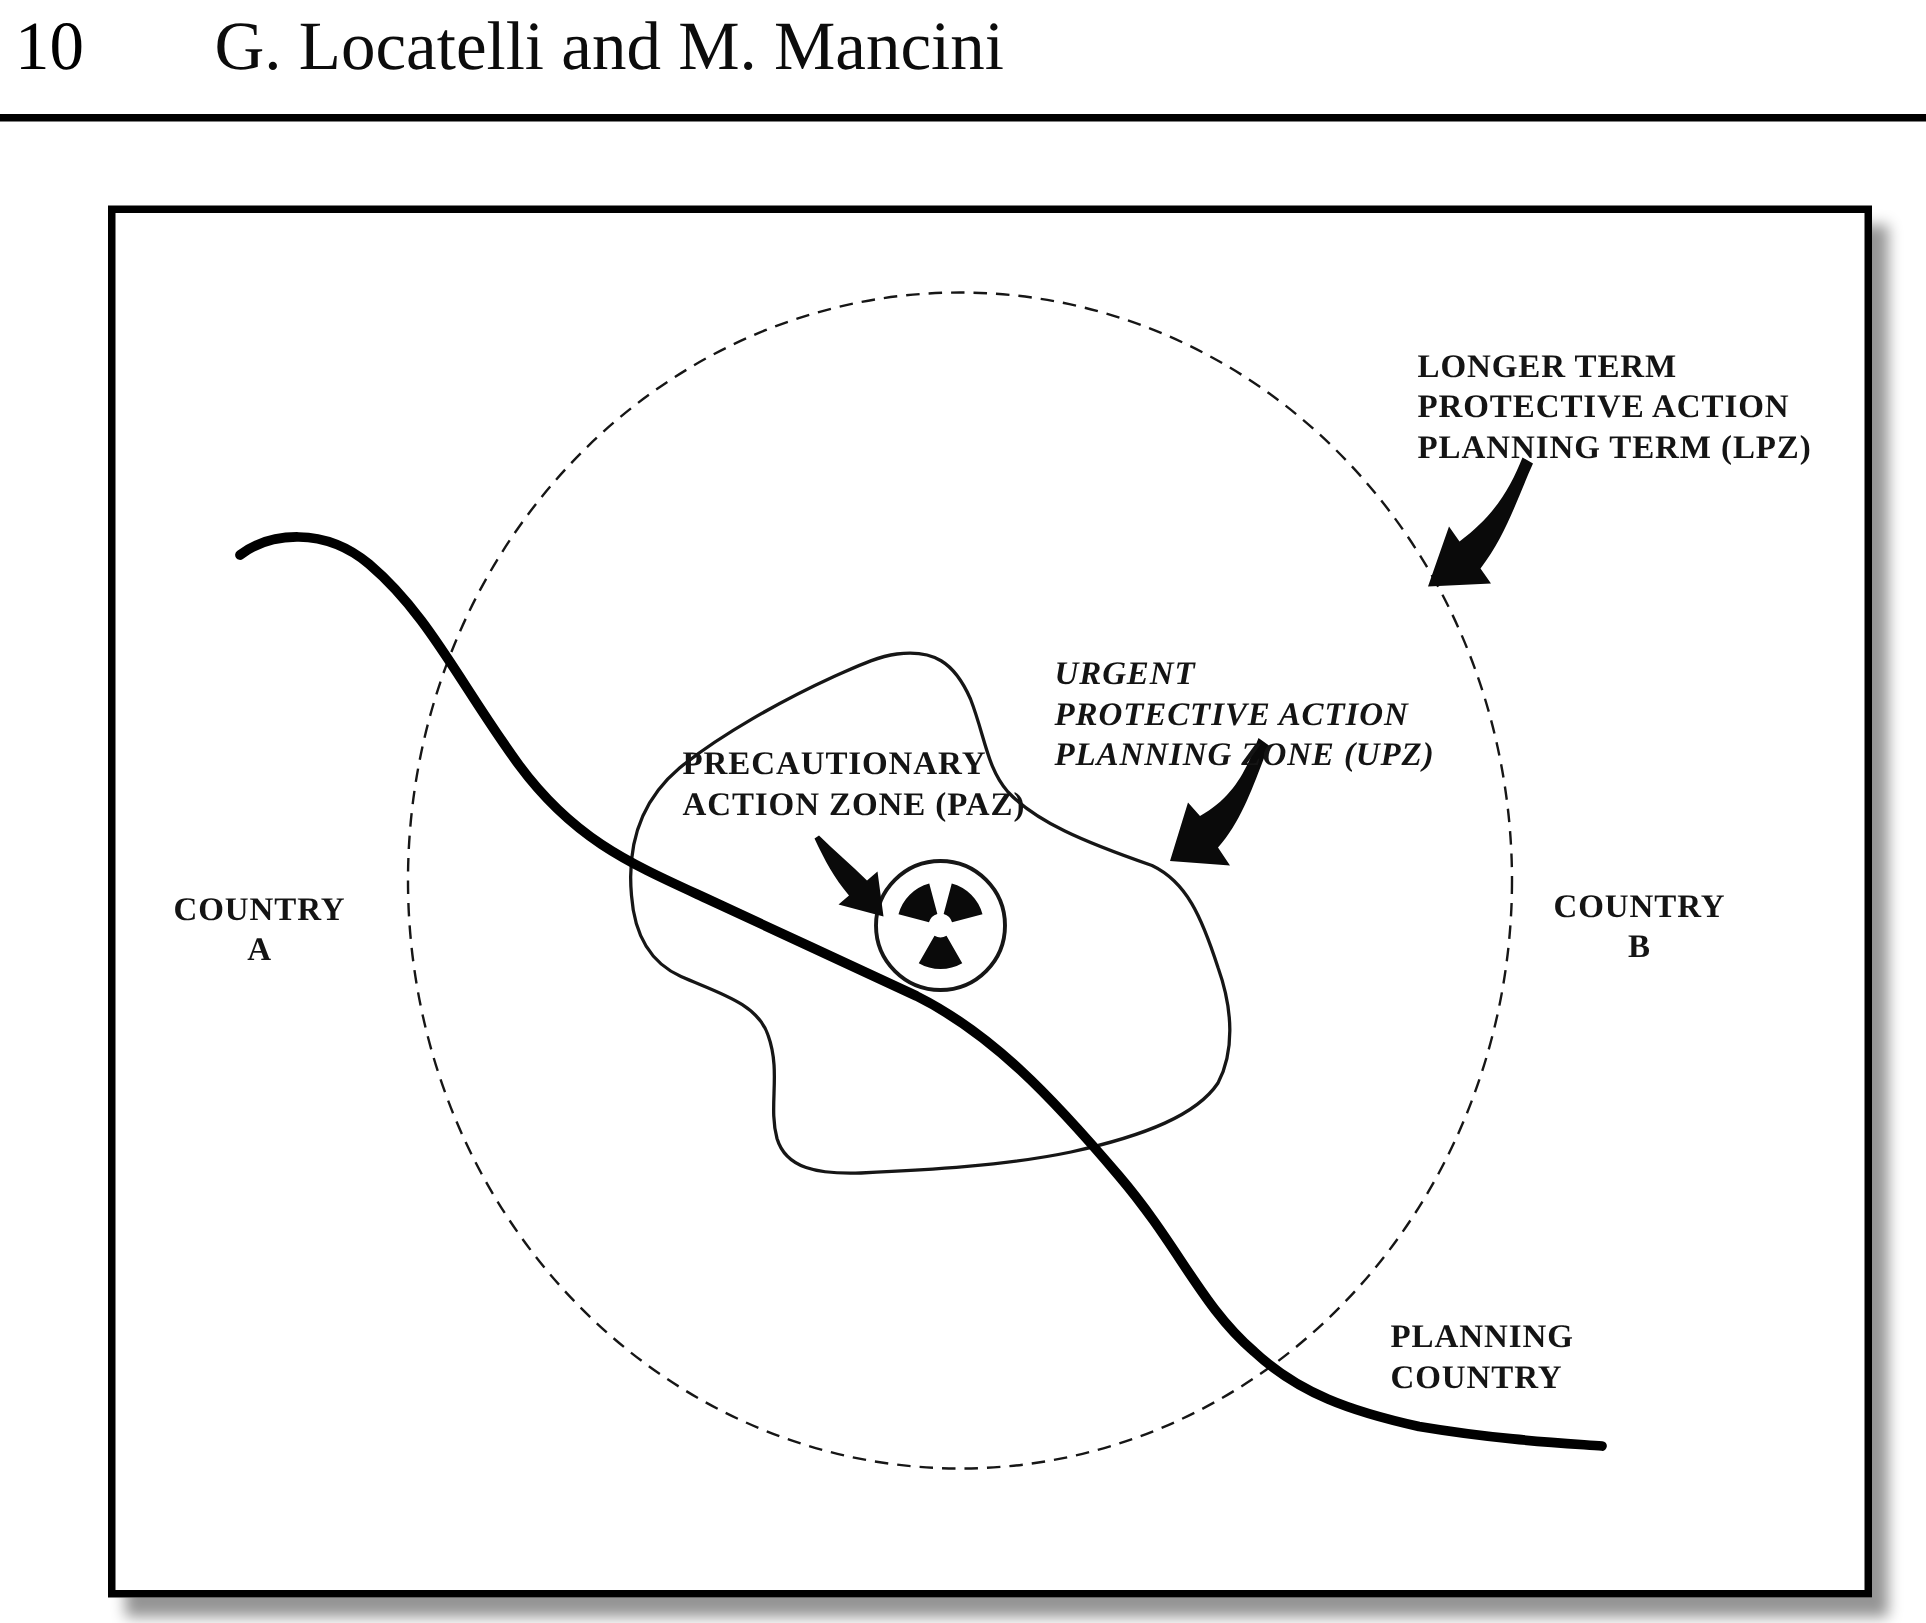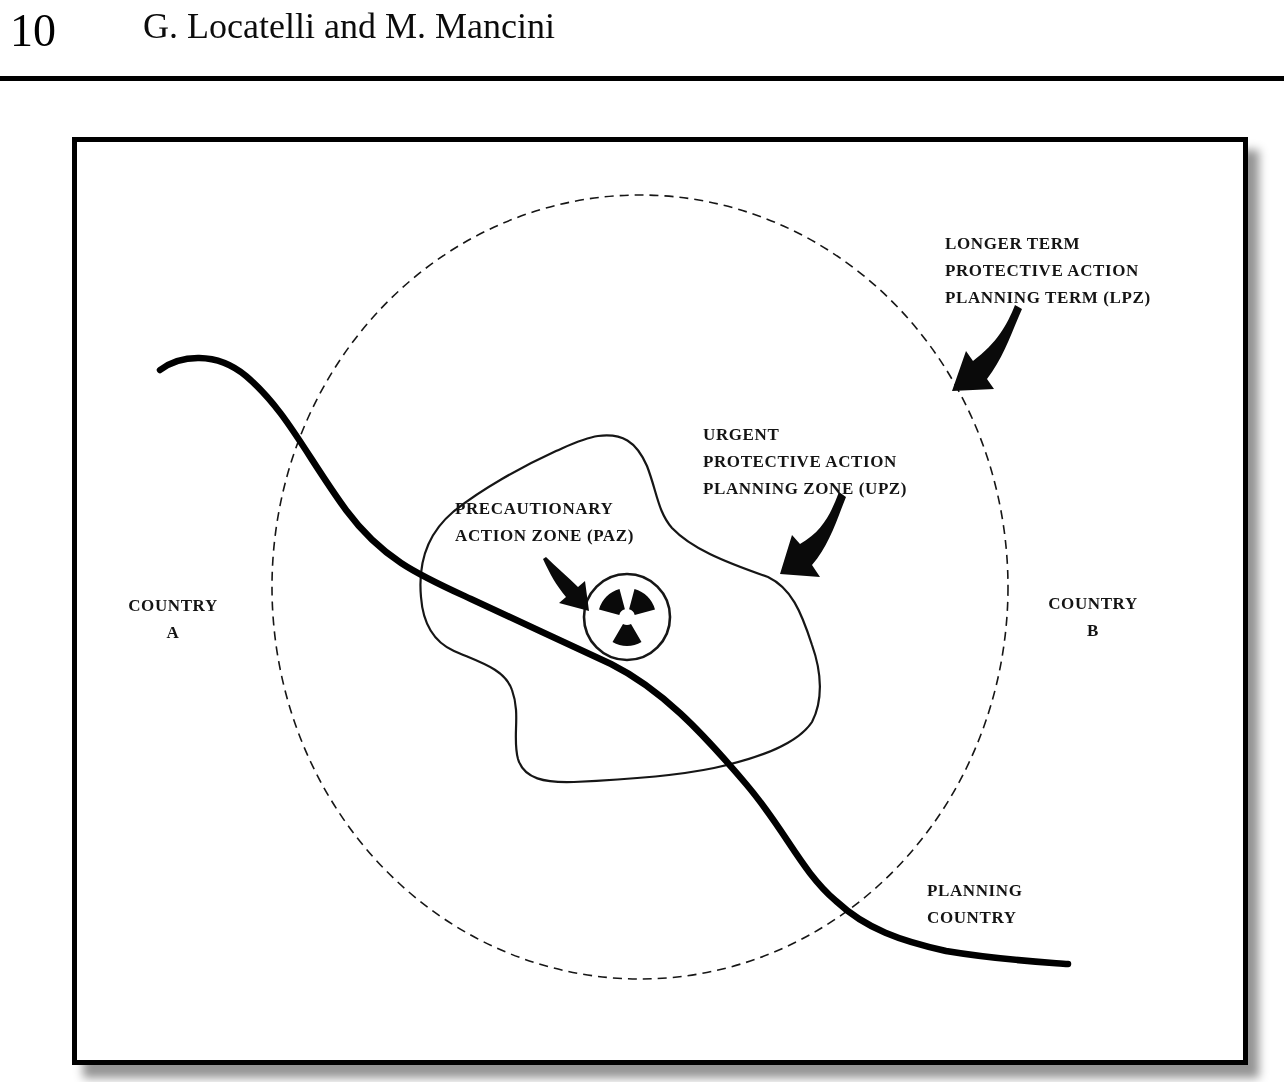--- a/index.html
+++ b/index.html
@@ -22,21 +22,21 @@
     left: 10px;
     top: 8px;
     font-size: 46px;
     line-height: 1;
     color: #000000;
   }
   .running-title {
     position: absolute;
     left: 143px;
     top: 8px;
-    font-size: 36px;
+    font-size: 46px;
     line-height: 1;
     color: #0c0c0c;
   }
   .header-rule {
     position: absolute;
     left: 0;
     top: 76px;
     width: 1284px;
     height: 5px;
     background: #000;
@@ -61,28 +61,28 @@
     top: 0;
     width: 1284px;
     height: 1082px;
   }
 
   
   .fig-label {
     position: absolute;
     font-family: "Liberation Serif", serif;
     font-weight: bold;
-    font-size: 17px;
+    font-size: 22px;
     line-height: 27px;
     letter-spacing: 0.6px;
     color: #141414;
     white-space: nowrap;
   }
   .lpz-label      { left: 945px;  top: 230px; }
-  .upz-label      { left: 703px;  top: 421px; }
+  .upz-label      { left: 703px;  top: 435px; font-style: italic; }
   .paz-label      { left: 455px;  top: 495px; }
   .country-a-label{ left: 112px;  top: 592px; width: 122px; text-align: center; }
   .country-b-label{ left: 1032px; top: 590px; width: 122px; text-align: center; }
   .border-label   { left: 927px;  top: 877px; }
 </style>
 </head>
 <body>
 
 <div class="page-number">10</div>
 <div class="running-title">G. Locatelli and M. Mancini</div>

